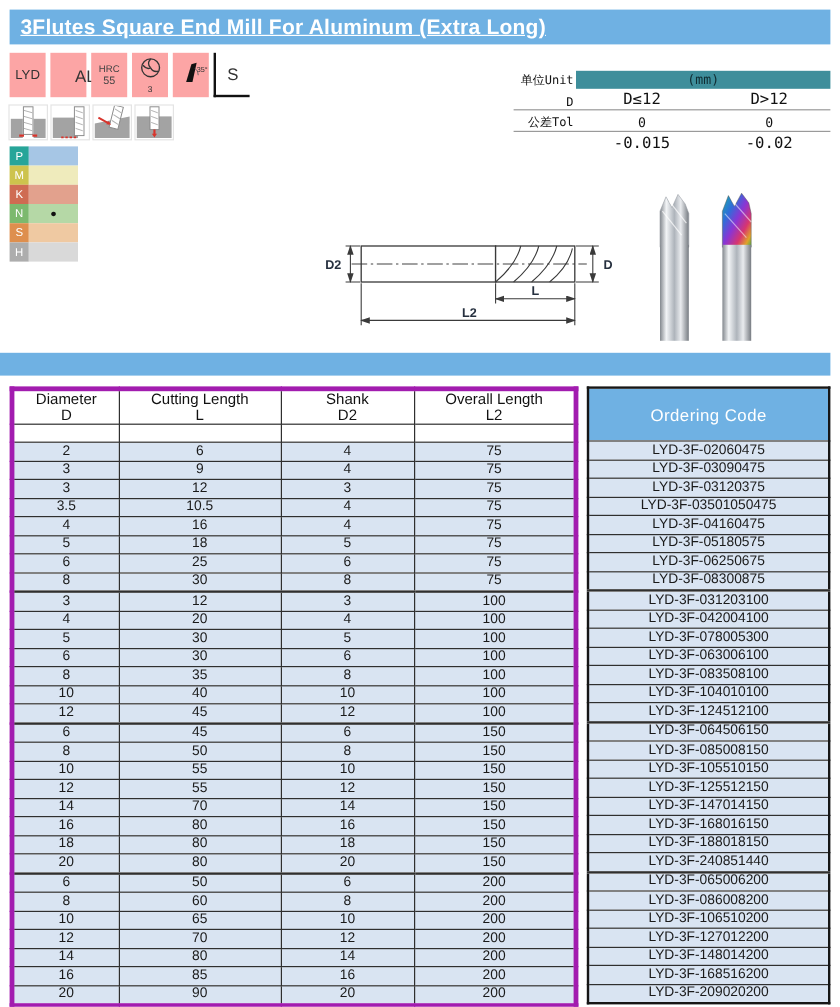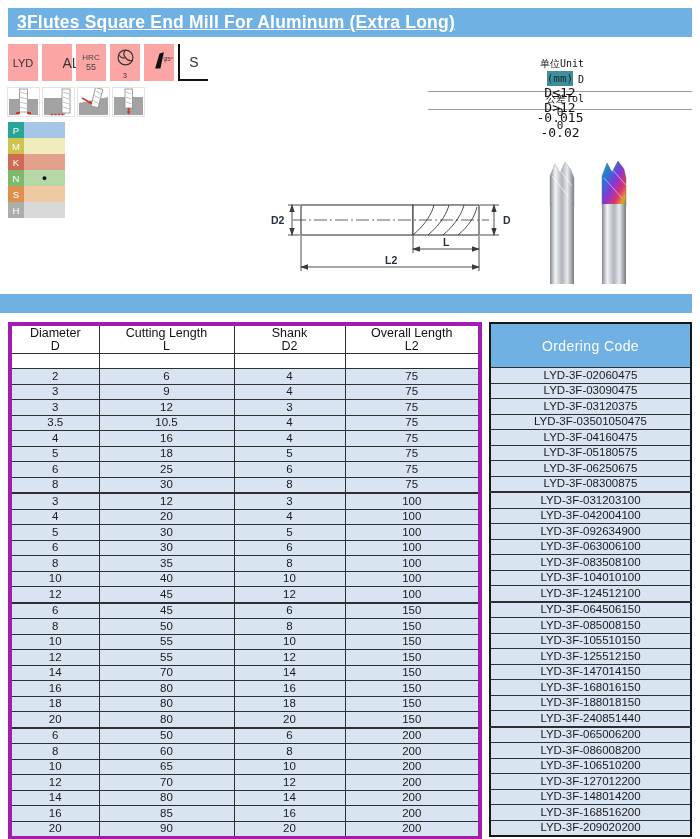--- a/index.html
+++ b/index.html
@@ -20,21 +20,21 @@
   .badge.b-s .b-main{font-size:14px;}
   .badge .angle{position:absolute;right:1px;top:12px;font-size:6px;color:#333;}
   .badge .b-num{font-size:7px;color:#333;line-height:7px;}
 
   
   .ops{position:absolute;left:8px;top:88px;display:flex;gap:4px;}
   .op{width:31px;height:28px;background:#fff;outline:1px solid #e4e4e4;}
 
   
   .unit-table{position:absolute;left:428px;top:57px;width:264px;font-family:"DejaVu Sans Mono",monospace;font-size:11px;color:#111;}
-  .ut-row{display:flex;align-items:center;height:17px;flex-direction:column;}
+  .ut-row{display:flex;align-items:flex-end;height:17px;}
   .ut-c1{width:52px;text-align:right;padding-right:2px;box-sizing:border-box;font-size:10px;}
   .ut-c2{width:110px;text-align:center;}
   .ut-c3{width:102px;text-align:center;}
   .ut-teal{flex:1;background:#3E8E9B;color:#102d33;text-align:center;height:15px;line-height:15px;}
   .ut-line{border-bottom:1px solid #9a9a9a;}
   .ut-big{font-size:13px;}
 
   
   .iso{position:absolute;left:8px;top:122px;}
   .iso-row{display:flex;height:16px;}
@@ -540,21 +540,21 @@
       <tr class="group-end">
       <td>LYD-3F-08300875</td>
     </tr>
       <tr>
       <td>LYD-3F-031203100</td>
     </tr>
       <tr>
       <td>LYD-3F-042004100</td>
     </tr>
       <tr>
-      <td>LYD-3F-092634900</td>
+      <td>LYD-3F-078005300</td>
     </tr>
       <tr>
       <td>LYD-3F-063006100</td>
     </tr>
       <tr>
       <td>LYD-3F-083508100</td>
     </tr>
       <tr>
       <td>LYD-3F-104010100</td>
     </tr>

